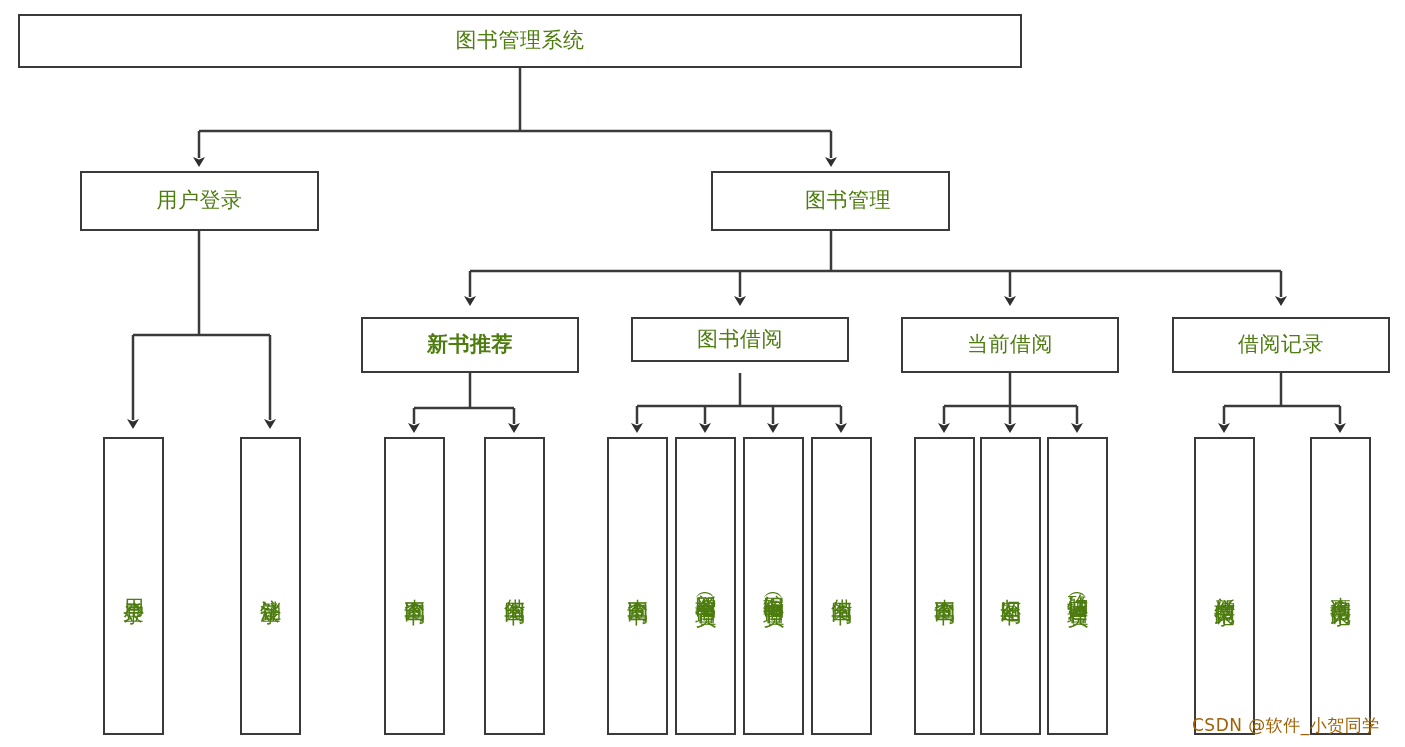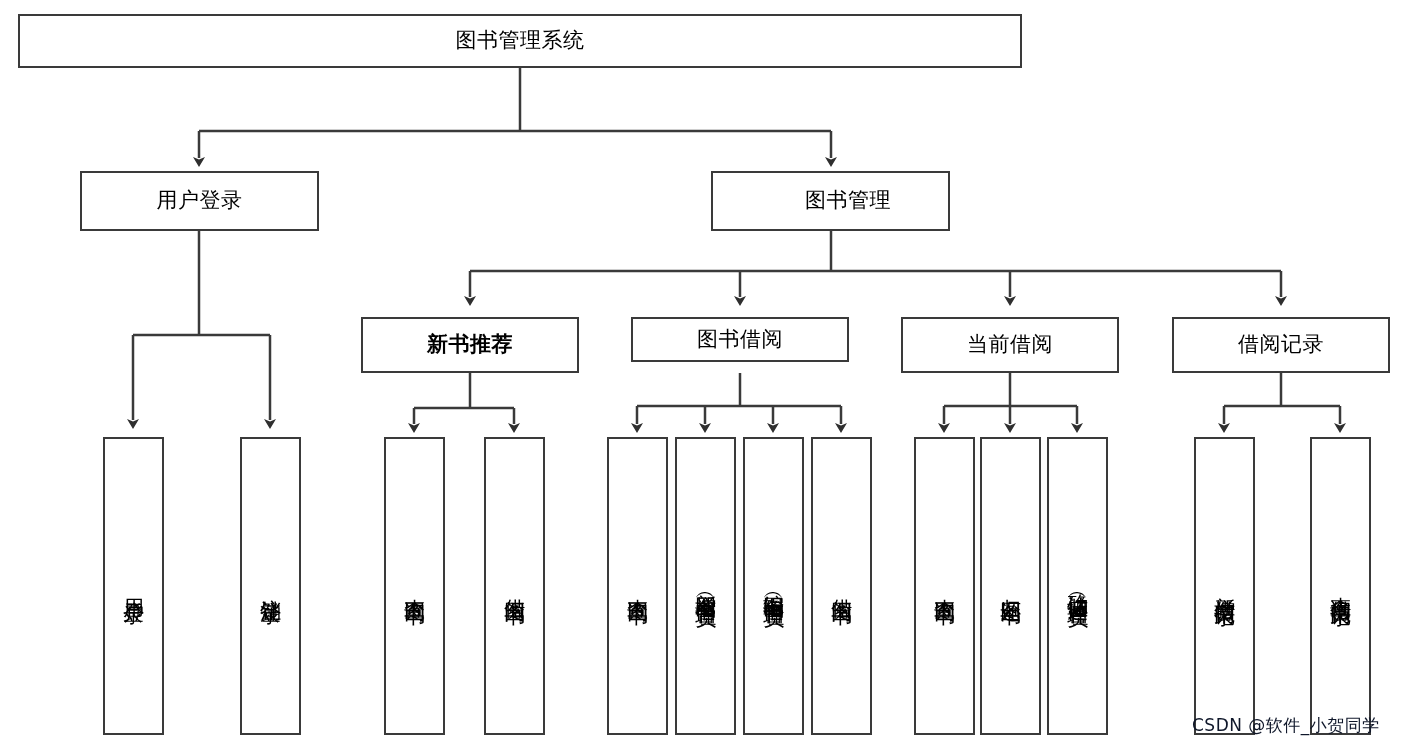--- a/index.html
+++ b/index.html
@@ -26,21 +26,21 @@
     pointer-events: none;
   }
   .node {
     position: absolute;
     box-sizing: border-box;
     border: 2px solid #3a3a3a;
     background: #ffffff;
     display: flex;
     align-items: center;
     justify-content: center;
-    color: #000000;
+    color: #4d7c0f;
   }
   .node.horiz {
     font-size: 21px;
     line-height: 1.2;
     white-space: nowrap;
     letter-spacing: 0.5px;
   }
   .node.vert {
     writing-mode: vertical-rl;
     text-orientation: upright;
@@ -54,21 +54,21 @@
   }
   .node.vert .vtext {
     writing-mode: vertical-rl;
     text-orientation: upright;
     display: block;
     max-height: 100%;
   }
   .watermark {
     position: absolute;
     font-size: 17px;
-    color: #0f172a;
+    color: #a16207;
     white-space: nowrap;
     letter-spacing: 0.5px;
     user-select: none;
   }
 </style>
 </head>
 <body>
 
 <div id="canvas">
 

